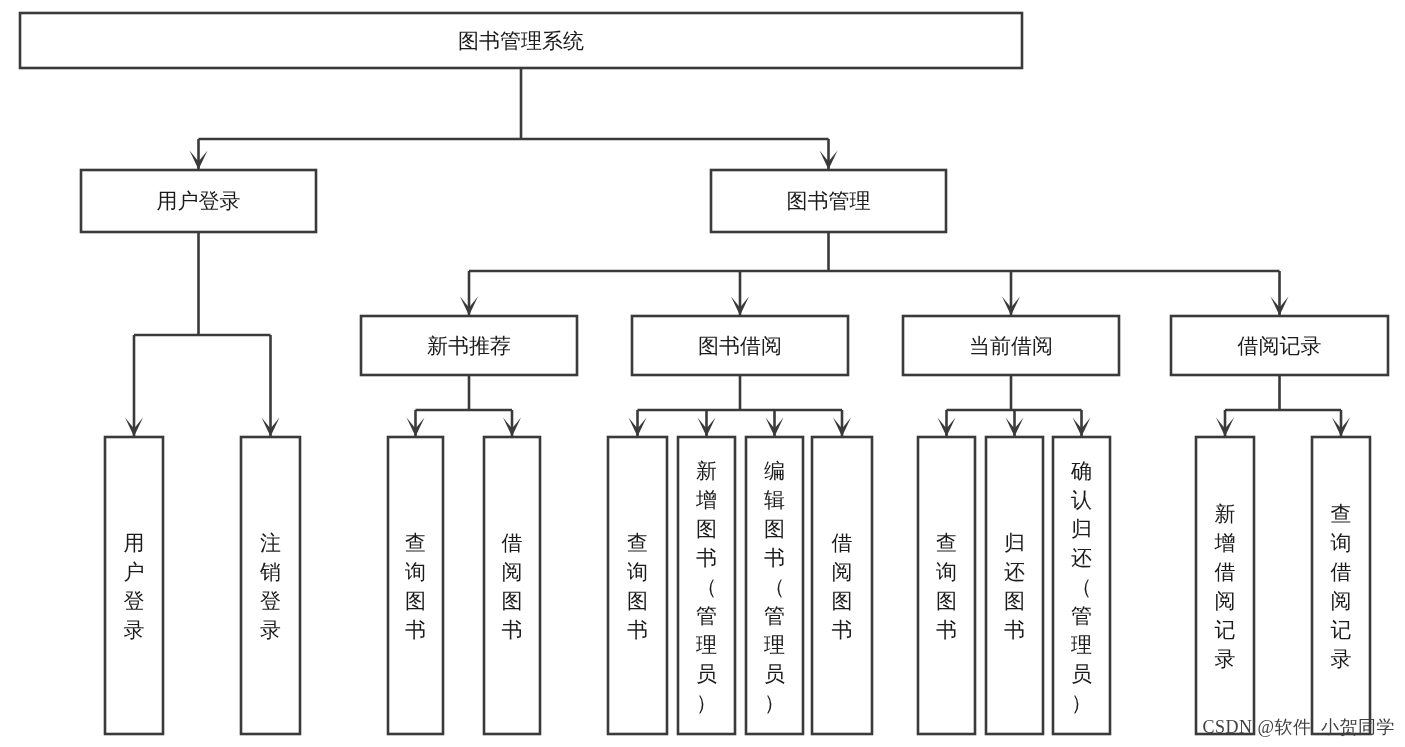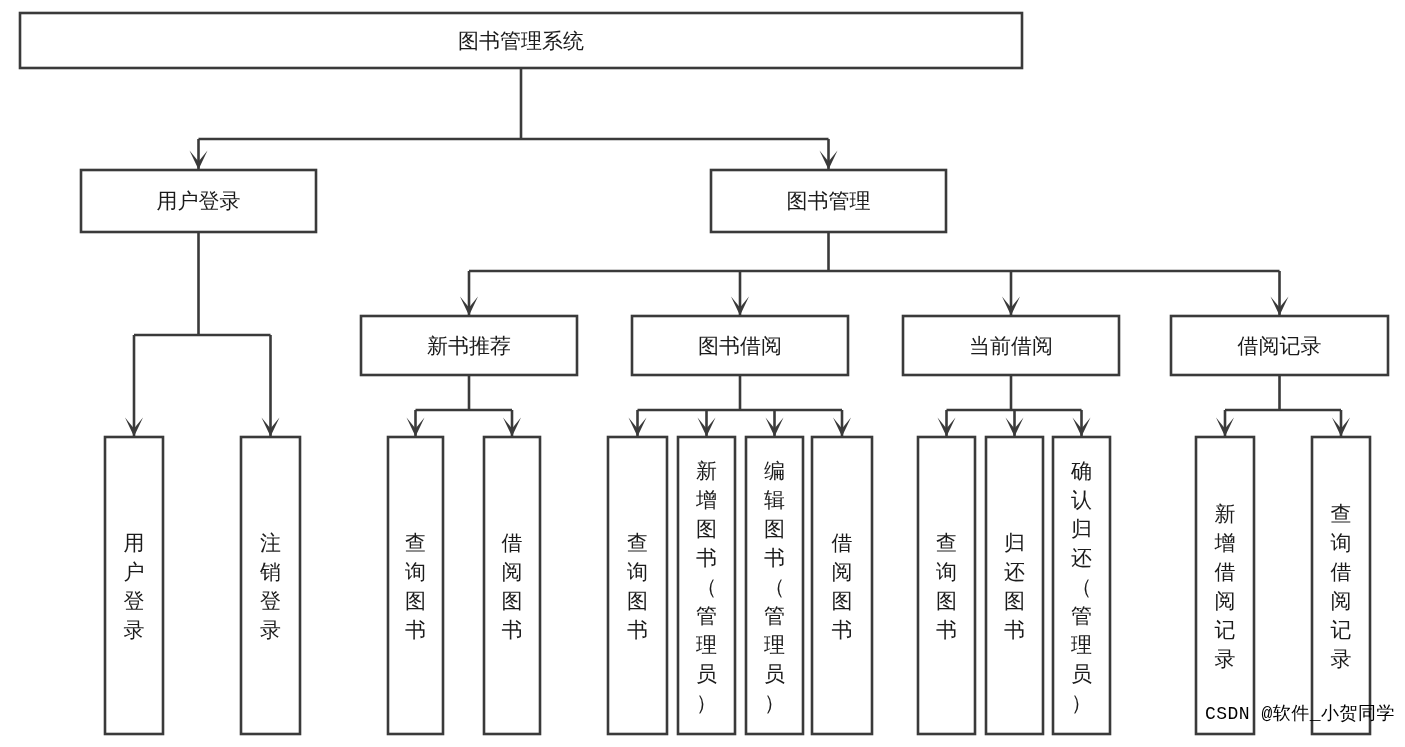--- a/index.html
+++ b/index.html
@@ -50,24 +50,24 @@
   }
   .node-label-v {
     font-family: "DejaVu Sans", "Liberation Sans", sans-serif;
     font-size: 21px;
     fill: #1b1b1b;
     text-anchor: middle;
   }
   .watermark {
     position: absolute;
     right: 10px;
-    bottom: 22px;
-    font-family: Liberation Mono, monospace;
+    bottom: 8px;
+    font-family: Liberation Serif, serif;
     font-size: 18px;
-    color: #000000;
+    color: #404040;
     white-space: nowrap;
     letter-spacing: 0.5px;
     user-select: none;
   }
 </style>
 </head>
 <body>
 
 <div id="diagram-root">
 

